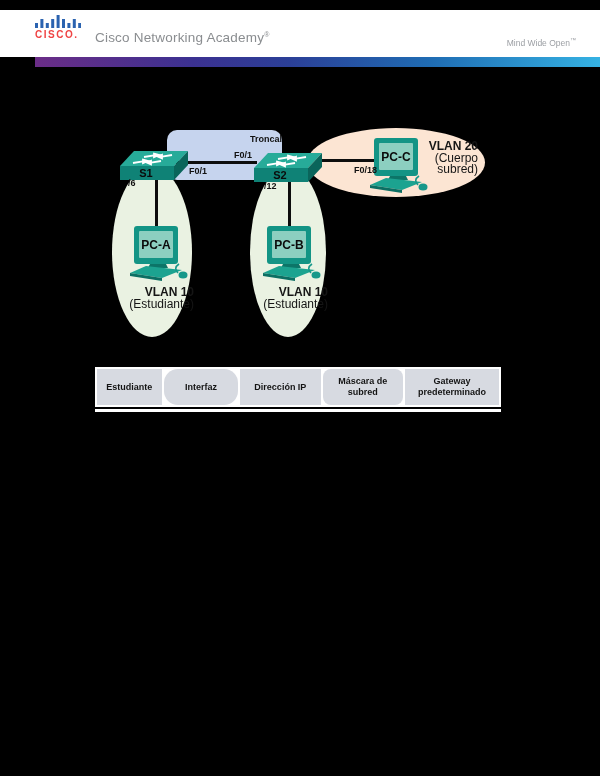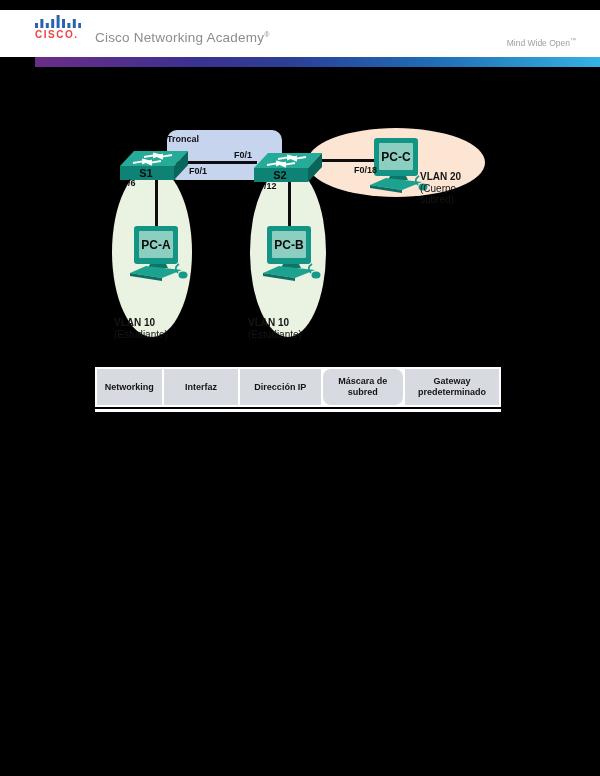--- a/index.html
+++ b/index.html
@@ -26,31 +26,31 @@
   .trunk-box { position:absolute; left:167px; top:130px; width:115px; height:50px; background:#c6d4ee; border-radius:10px; z-index:1; }
   .zone { position:absolute; border-radius:50%; z-index:1; }
   .zone-vlan10-left  { left:112px; top:167px; width:80px;  height:170px; background:#eaf2e2; }
   .zone-vlan10-right { left:250px; top:167px; width:76px;  height:170px; background:#eaf2e2; }
   .zone-vlan20 { left:307px; top:128px; width:178px; height:69px; background:#fce5d3; }
   .cable { position:absolute; background:#0d0d0d; z-index:2; }
   .cable-h { height:3px; }
   .cable-v { width:3px; }
   .dev { position:absolute; z-index:3; }
   .dlabel { position:absolute; z-index:4; font-size:9px; font-weight:bold; color:#111; white-space:nowrap; }
-  .dlabel-center { text-align:left; }
-  .vlan-note { position:absolute; z-index:4; text-align:left; color:#151515; font-size:10px; line-height:11.5px;margin-top:30px; }
+  .dlabel-center { text-align:right; }
+  .vlan-note { position:absolute; z-index:4; text-align:right; color:#151515; font-size:12px; line-height:11.5px; }
   .vlan-note .vt { font-weight:bold; }
   
   .addr-table { position:absolute; left:95px; top:367px; width:406px; background:#ffffff; padding:2px; z-index:3; }
   .addr-row { display:flex; gap:2px; }
   .addr-cell {
     background:#d7dae1; min-height:36px; display:flex; align-items:center; justify-content:center;
     text-align:center; font-size:9px; font-weight:bold; color:#141414; line-height:11px; padding:2px 3px;
   }
-  .c1{width:66px;} .c2{width:76px;} .c3{width:82px;} .c4{width:82px;border-radius:8px;} .c5{width:96px;}
+  .c1{width:66px;} .c2{width:76px;border-radius:14px;} .c3{width:82px;} .c4{width:82px;border-radius:8px;} .c5{width:96px;}
   .addr-underline { position:absolute; left:95px; top:409px; width:406px; height:3px; background:#ffffff; z-index:3; }
 </style>
 </head>
 <body>
 
 <div id="page">
 
   <div class="header-band">
     <div class="logo-block">
       <svg class="logo-bars" width="46" height="13" viewBox="0 0 46 13">
@@ -175,21 +175,21 @@
     </div>
 
     <div class="vlan-note" style="left:248px; top:287px; width:80px;">
       <div class="vt">VLAN 10</div>
       <div>(Estudiante)</div>
     </div>
   </div>
 
   <div class="addr-table">
     <div class="addr-row">
-      <div class="addr-cell c1">Networking</div>
+      <div class="addr-cell c1">Estudiante</div>
       <div class="addr-cell c2">Interfaz</div>
       <div class="addr-cell c3">Dirección IP</div>
       <div class="addr-cell c4">Máscara de subred</div>
       <div class="addr-cell c5">Gateway predeterminado</div>
     </div>
   </div>
   <div class="addr-underline"></div>
 
 </div>
 

